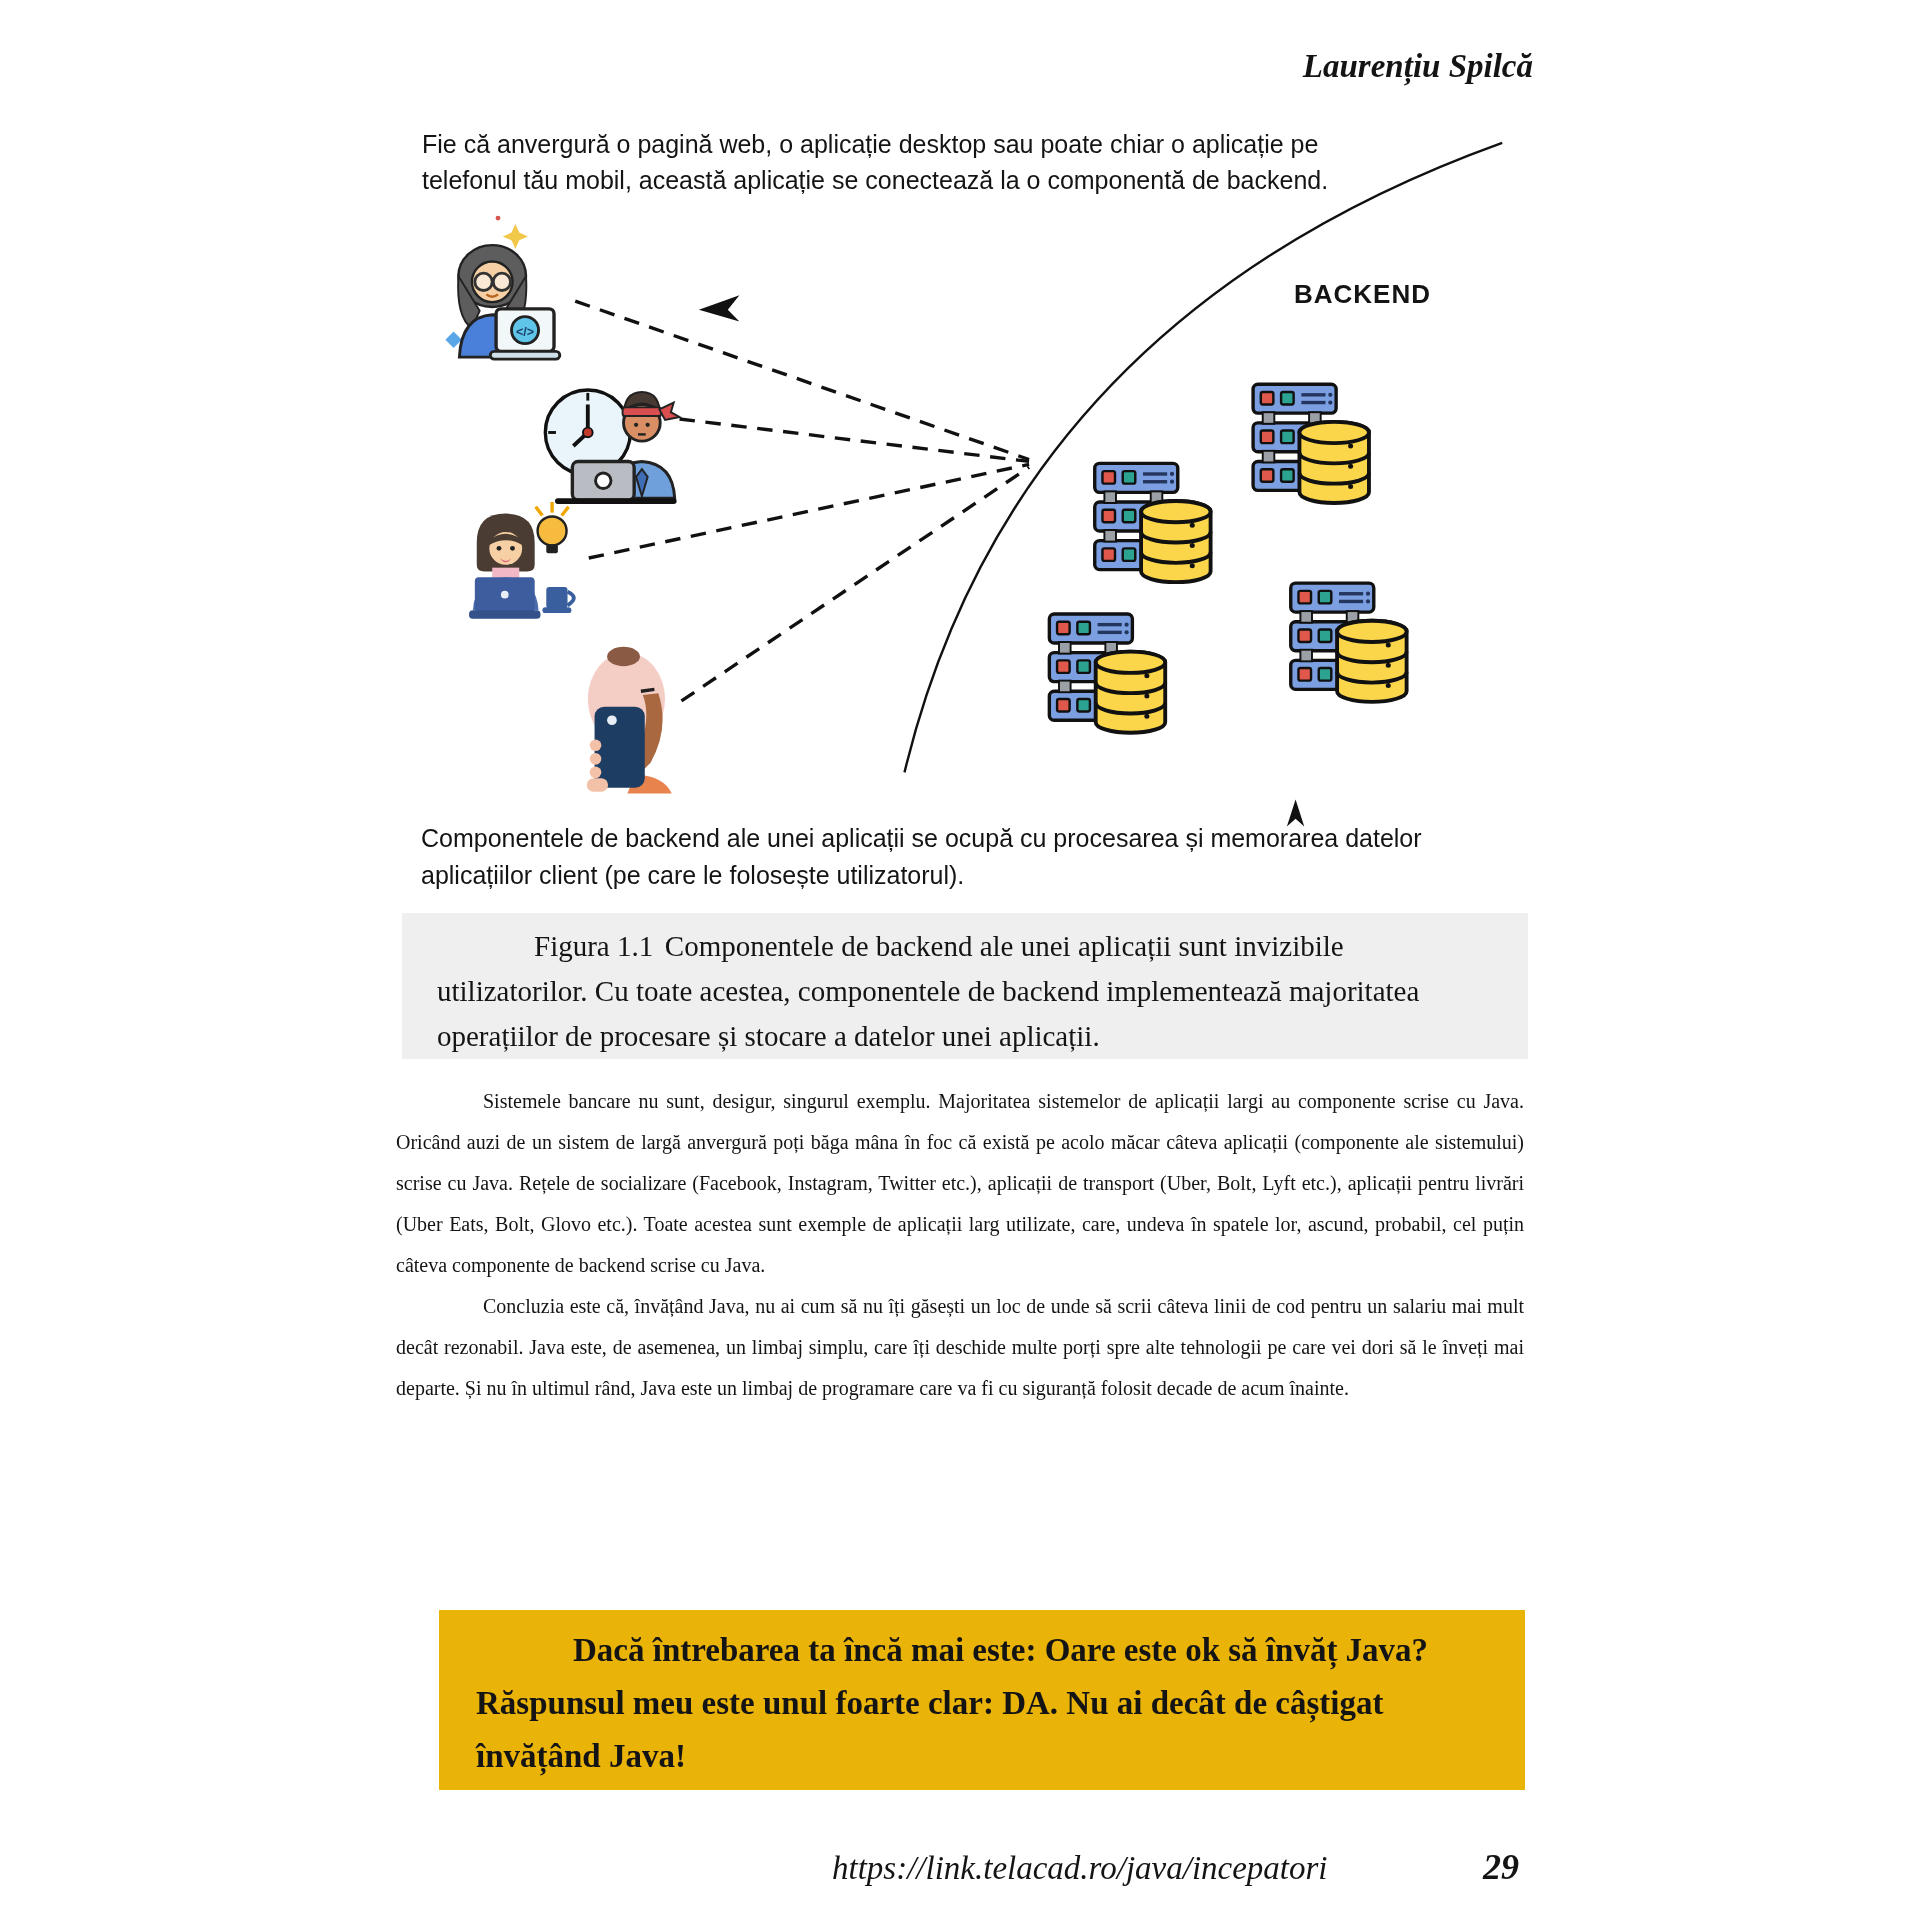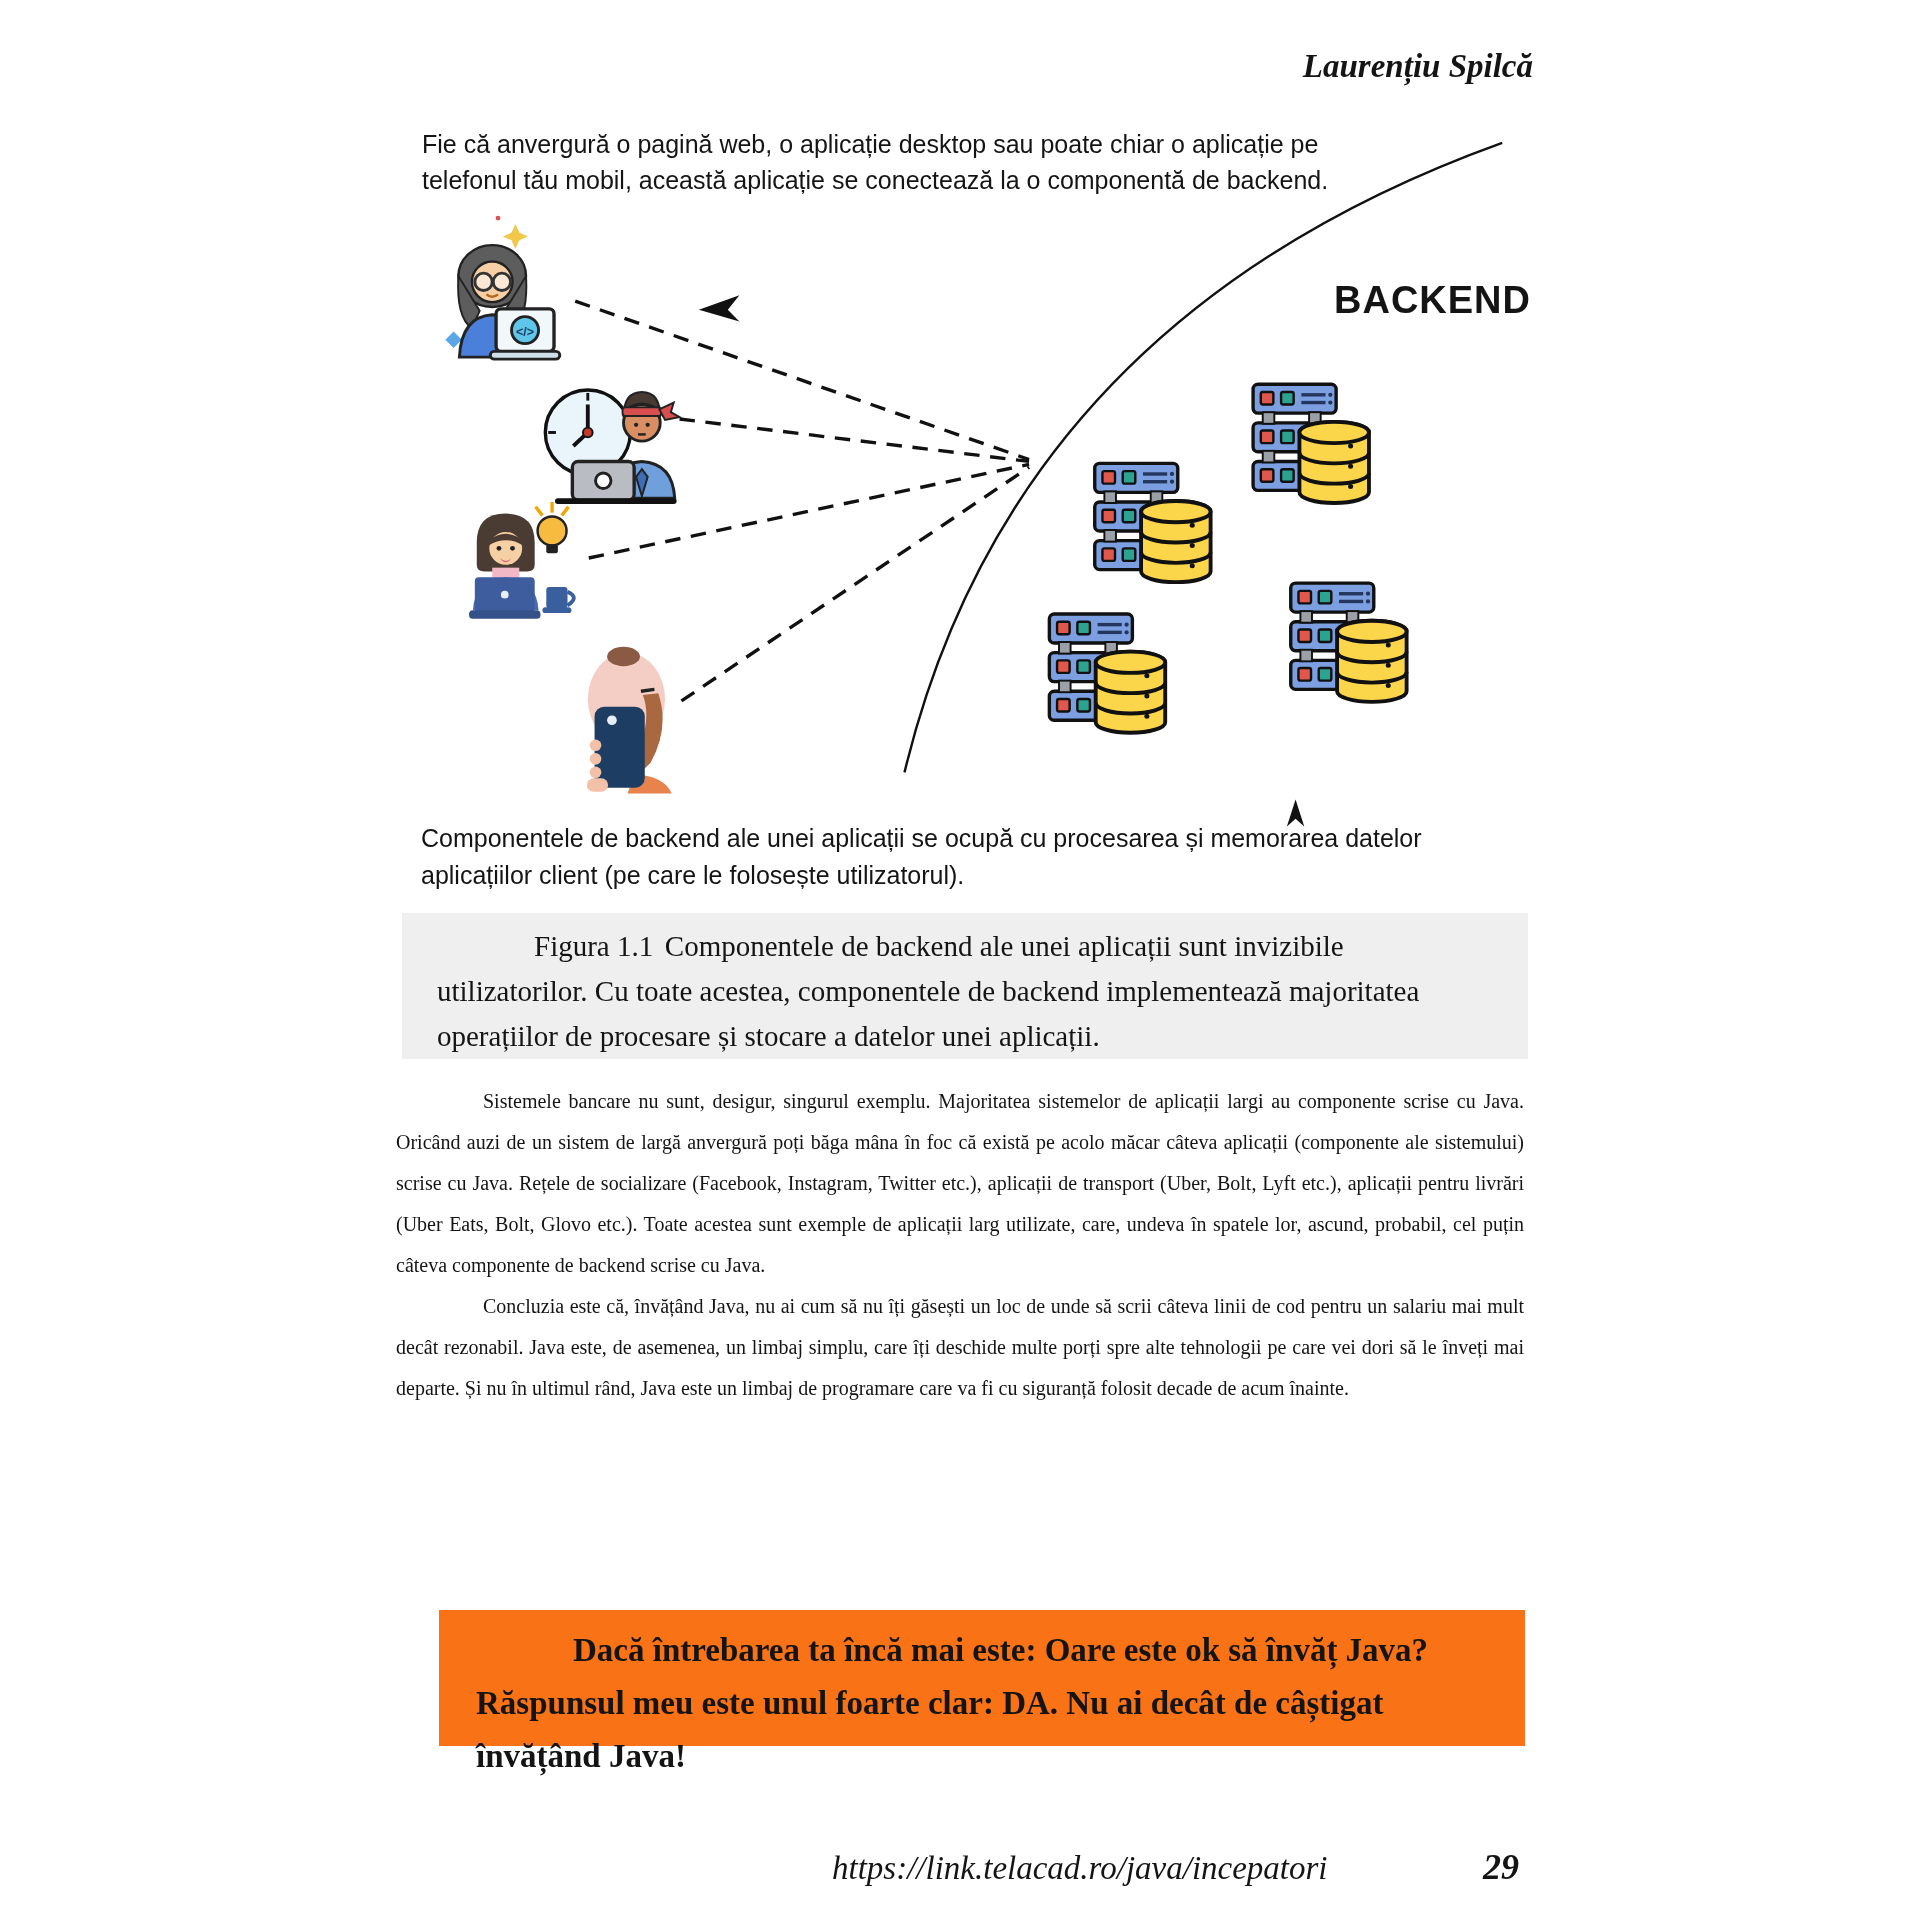--- a/index.html
+++ b/index.html
@@ -6,38 +6,38 @@
   #page{
     position:relative;width:1931px;height:1931px;background:#ffffff;overflow:hidden;
     color:#141414;
   }
   .abs{position:absolute;}
   .serif{font-family:"Liberation Serif","DejaVu Serif",serif;}
   .sans{font-family:"Liberation Sans","DejaVu Sans",sans-serif;}
 
   .author{right:398px;top:48px;font-style:italic;font-size:33px;font-weight:bold;}
   .intro{left:422px;top:126px;font-size:25px;line-height:36px;white-space:pre;}
-  .backend{left:1294px;top:279px;font-size:38px;font-weight:bold;letter-spacing:1px;margin-left:40px;}
+  .backend{left:1294px;top:279px;font-size:26px;font-weight:bold;letter-spacing:1px;}
   .caption{left:421px;top:820px;font-size:25px;line-height:37px;white-space:pre;}
 
   .figbox{
     left:402px;top:913px;width:1126px;height:146px;background:#efefef;
     box-sizing:border-box;padding:10.6px 35px 0 35px;
     font-size:29px;line-height:45px;text-indent:97px;
   }
   .figbox .figlabel{font-weight:normal;margin-right:11.6px;}
 
   .bodytext{
     left:396px;top:1081px;width:1128px;font-size:20px;line-height:41px;
     text-align:justify;
   }
   .bodytext p{margin:0;text-indent:87px;}
 
   .qbox{
-    left:439px;top:1610px;width:1086px;height:136px;background:#f97316;
+    left:439px;top:1610px;width:1086px;height:180px;background:#eab308;
     box-sizing:border-box;padding:13.5px 43px 0 37px;
     font-size:33px;line-height:53px;font-weight:bold;text-indent:97px;
   }
 
   .footer-url{left:832px;top:1850px;font-style:italic;font-size:33px;}
   .footer-page{left:1483px;top:1846px;font-style:italic;font-weight:bold;font-size:36px;text-align:center;}
 
   svg.fig{left:386px;top:133px;width:1178px;height:710px;}
 </style>
 </head>

